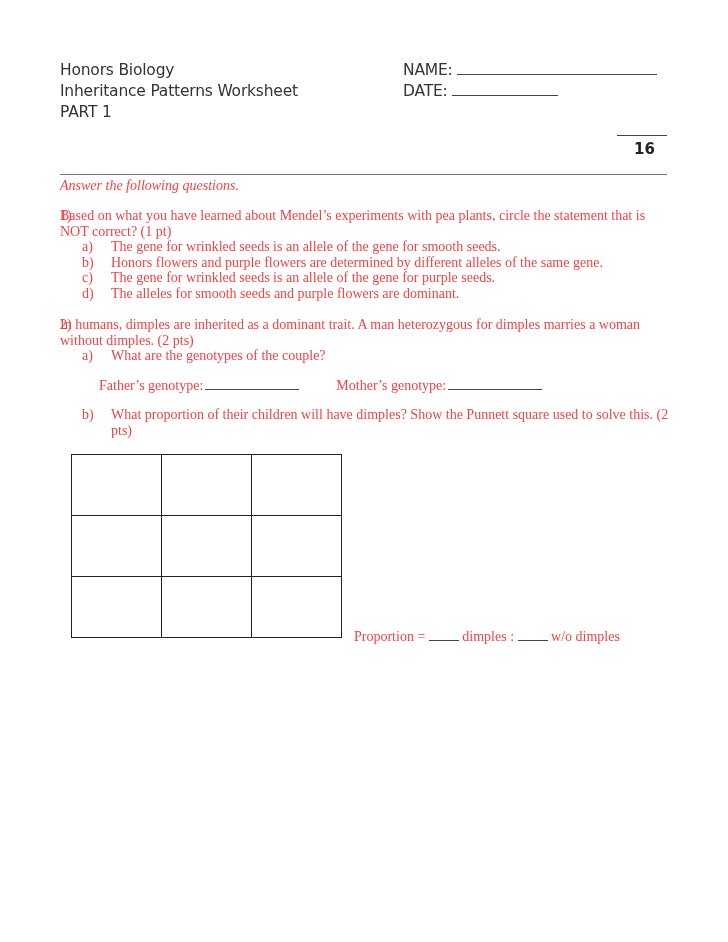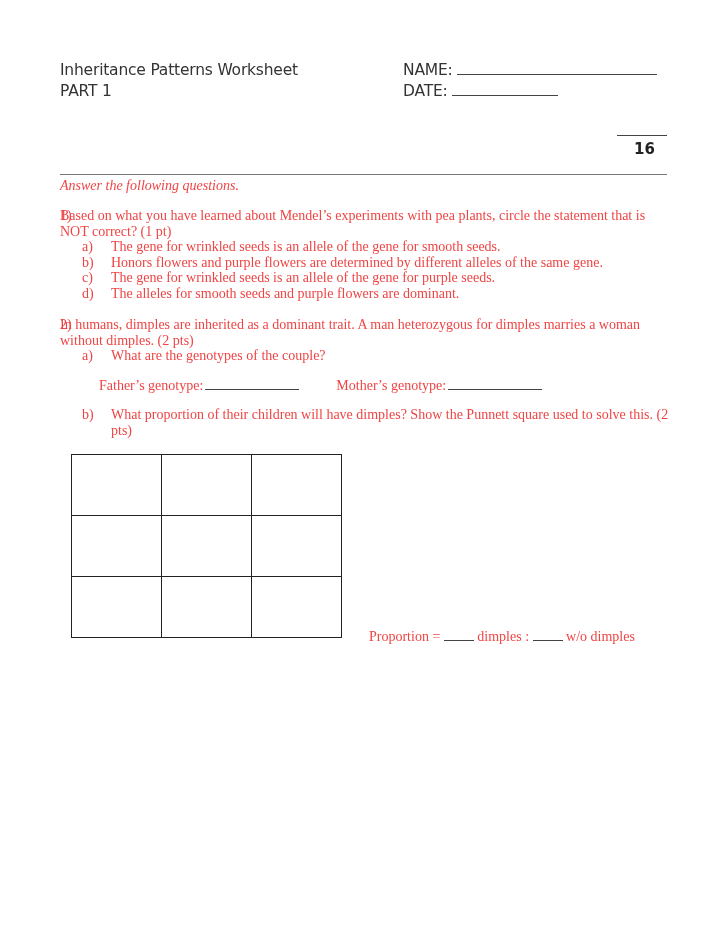--- a/index.html
+++ b/index.html
@@ -16,26 +16,27 @@
   .instructions { left: 60px; top: 178px; font-style: italic; }
   .q { position: absolute; left: 60px; width: 615px; }
   .qnum { position: absolute; left: 0; top: 0; }
   .qtext { }
   .opt { position: relative; margin-left: 22px; }
   .opt .lab { position: absolute; left: 0; top: 0; }
   .opt .txt { margin-left: 29px; display: block; }
   .inline-blank { display: inline-block; border-bottom: 1px solid #444; height: 11px; vertical-align: baseline; }
   .punnett { position: absolute; left: 71px; top: 454px; border-collapse: collapse; }
   .punnett td { width: 89px; height: 60px; border: 1.4px solid #222; padding: 0; }
-  .proportion { left: 369px; top: 629px; font-family: Liberation Serif, serif; }
+  .proportion { left: 354px; top: 629px; font-family: Liberation Serif, serif; }
 </style>
 </head>
 <body>
 
 <div class="hdr hdr-left">
+  <span class="hdr-line">Honors Biology</span>
   <span class="hdr-line">Inheritance Patterns Worksheet</span>
   <span class="hdr-line">PART 1</span>
 </div>
 
 <div class="hdr hdr-right">
   <span class="hdr-line">
     <span>NAME:</span><span class="blank" style="width:200px"></span>
   </span>
   <span class="hdr-line">
     <span>DATE:</span><span class="blank" style="width:106px"></span>

